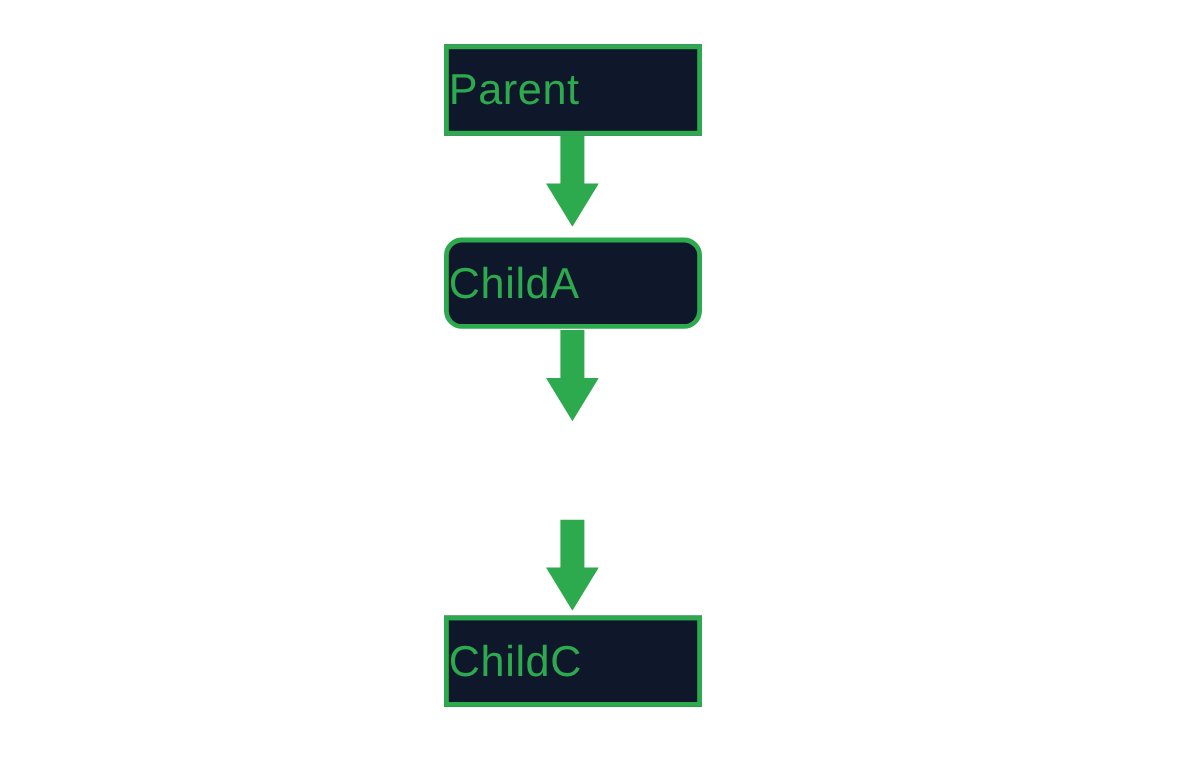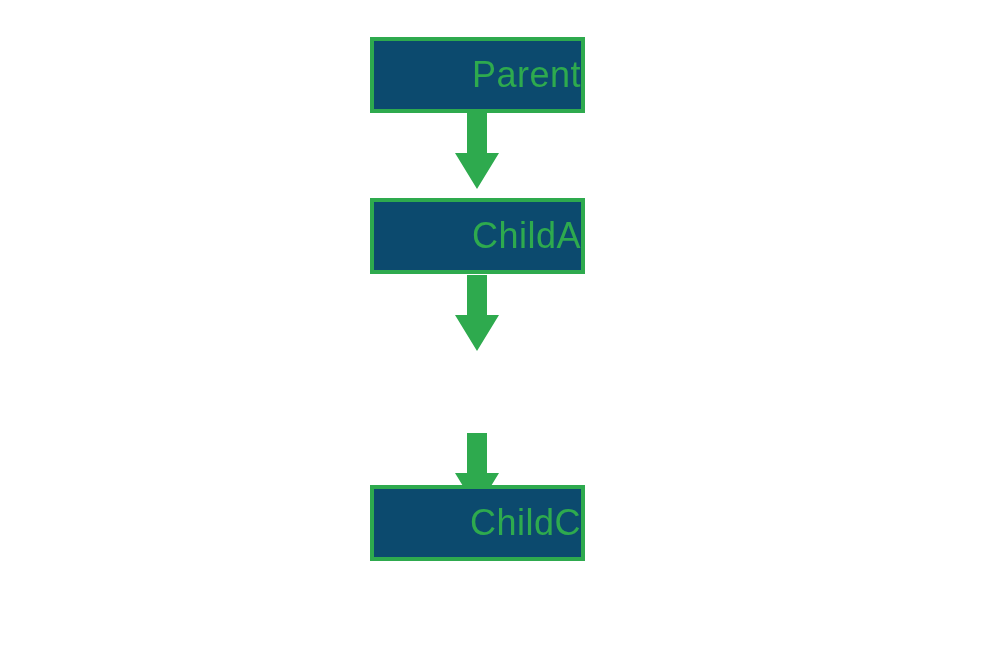--- a/index.html
+++ b/index.html
@@ -15,36 +15,36 @@
     font-family: "Liberation Sans", sans-serif;
     overflow: hidden;
   }
   .node-box {
     position: absolute;
     left: 370px;
     width: 215px;
     height: 76px;
     box-sizing: border-box;
     border: 4px solid var(--accent, #2EAA4E);
-    background: #0c4a6e;
+    background: #0f172a;
     display: flex;
     align-items: center;
-    justify-content: flex-end;
+    justify-content: flex-start;
   }
   .node-label {
     color: var(--accent, #2EAA4E);
     font-size: 36px;
     line-height: 1;
     letter-spacing: 0.5px;
     white-space: nowrap;
   }
   .node-parent { top: 37px; }
-  .node-childa { top: 198px; }
+  .node-childa { top: 198px; border-radius: 15px; }
   .node-childb { top: 355px; }
-  .node-childc { top: 485px; padding-left: 24px; }
+  .node-childc { top: 513px; }
 
   .down-arrow {
     position: absolute;
     left: 455px;
     width: 44px;
     height: 76px;
     color: var(--accent, #2EAA4E);
   }
   .arrow-1 { top: 113px; }
   .arrow-2 { top: 275px; }

